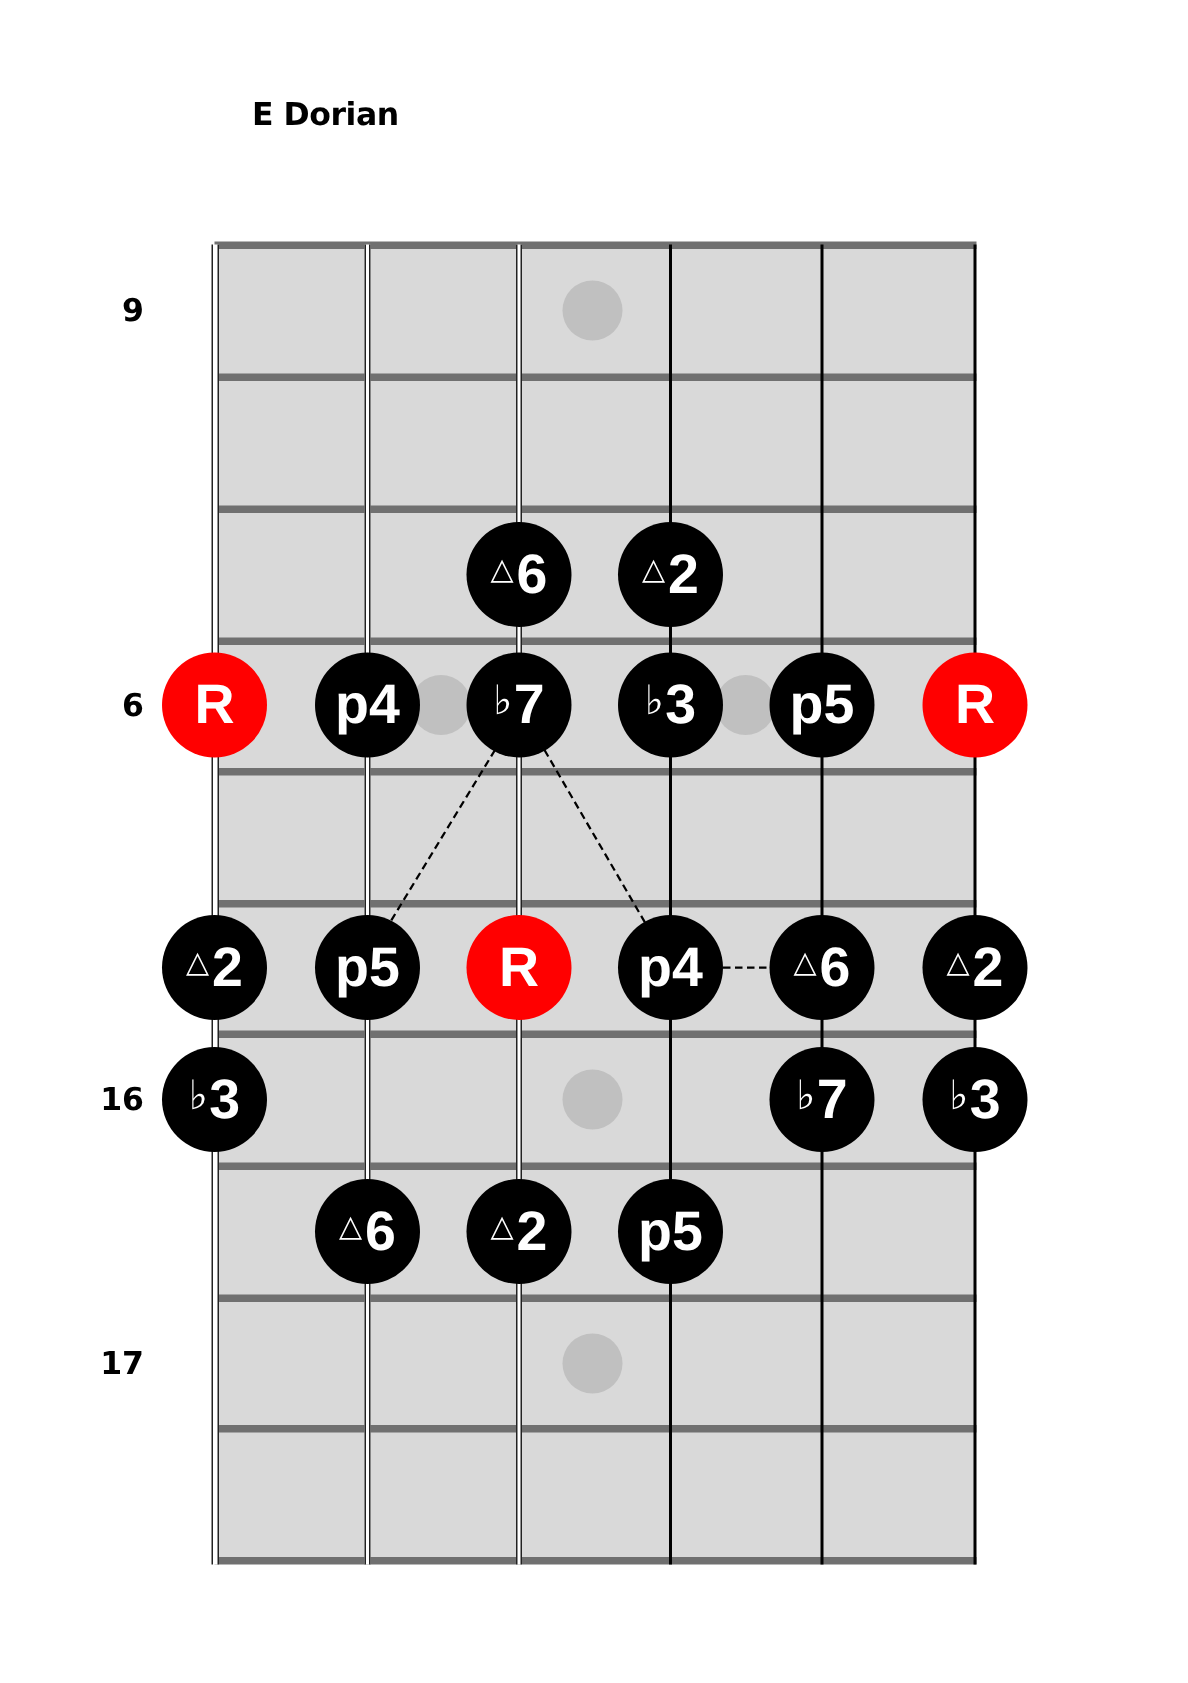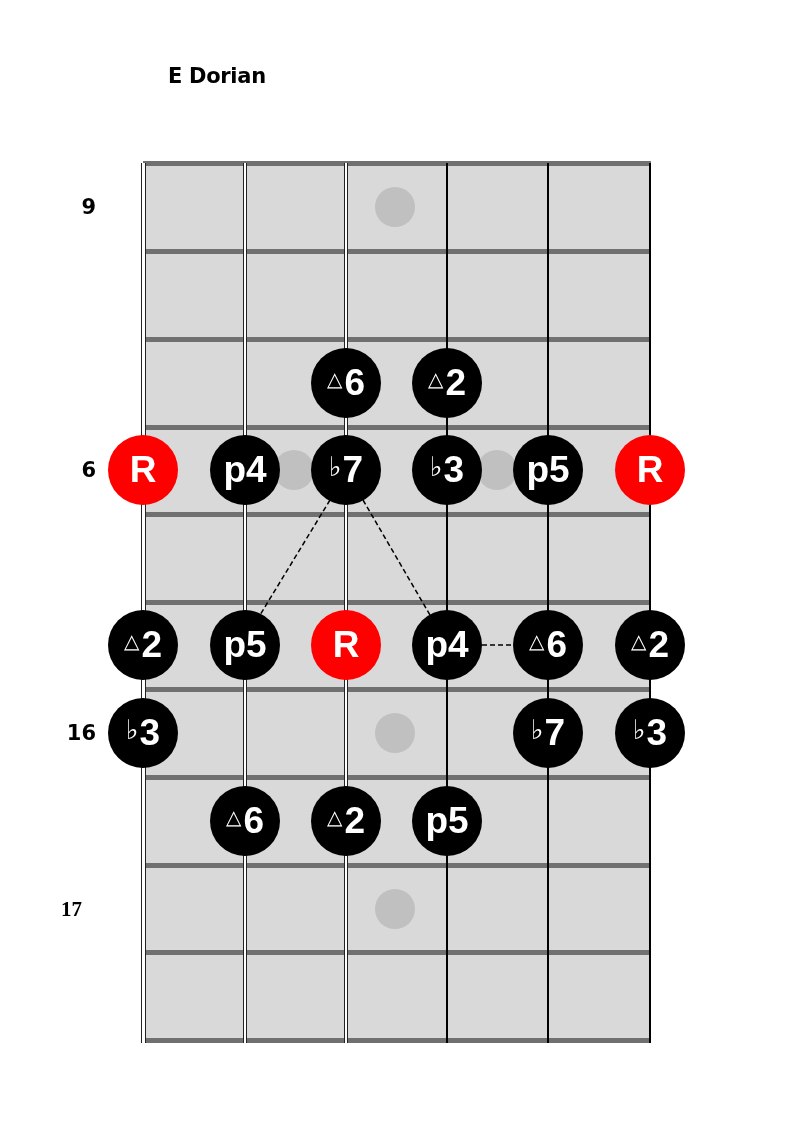--- a/index.html
+++ b/index.html
@@ -47,21 +47,21 @@
     <div class="string thick" style="left: 344px; width: 4px;"></div>
     <div class="string thin" style="left: 446px; width: 2px;"></div>
     <div class="string thin" style="left: 547px; width: 2px;"></div>
     <div class="string thin" style="left: 649px; width: 2px;"></div>
   </div>
 
 <div id="fret-labels">
   <div class="fretnum" style="left:46px;top:195px;">9</div>
   <div class="fretnum" style="left:46px;top:458px;">6</div>
   <div class="fretnum" style="left:46px;top:721px;">16</div>
-  <div class="fretnum" style="left:32px;top:897px;font-family:Liberation Serif, serif;">17</div>
+  <div class="fretnum" style="left:46px;top:897px;">17</div>
 </div>
 
 <svg class="overlay" width="792" height="1122" id="connectors">
     <line x1="330" y1="500" x2="260" y2="615" stroke="#000" stroke-width="1.5" stroke-dasharray="5,3"></line>
     <line x1="363" y1="500" x2="430" y2="615" stroke="#000" stroke-width="1.5" stroke-dasharray="5,3"></line>
     <line x1="482" y1="645" x2="513" y2="645" stroke="#000" stroke-width="1.5" stroke-dasharray="5,3"></line>
   </svg>
 
 <div id="notes">
     <div class="note black" style="left: 311px; top: 348px;">

